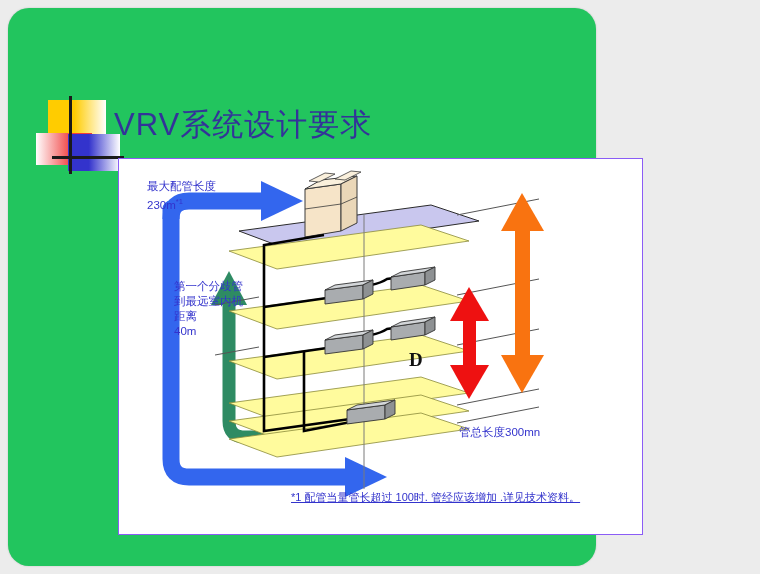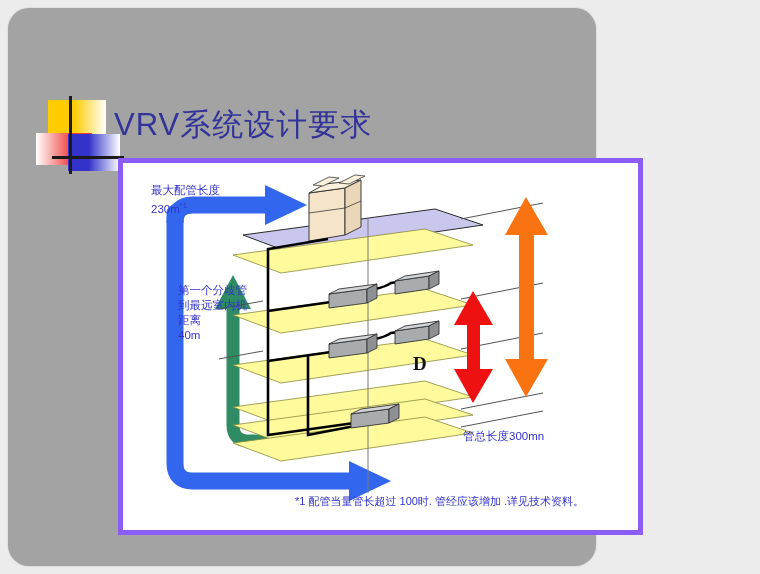--- a/index.html
+++ b/index.html
@@ -4,21 +4,21 @@
 <style>
   html,body{margin:0;padding:0;}
   body{
     width:760px;height:574px;
     background:#ececec;
     font-family:"Liberation Sans","DejaVu Sans",sans-serif;
     overflow:hidden;
   }
   #slide{
     position:absolute;left:8px;top:8px;width:588px;height:558px;
-    background:#a3a3a3;
+    background:#22c55e;
     box-shadow:0 0 2px rgba(0,0,0,0.18);
     border-radius:21px;
   }
 
   
   #logo{position:absolute;left:28px;top:88px;width:88px;height:78px;}
   .lg-yellow{position:absolute;left:12px;top:4px;width:58px;height:38px;
     background:linear-gradient(to right,#FFCC00 0%,#FFCC00 45%,#ffffff 100%);}
   .lg-red{position:absolute;left:0px;top:37px;width:56px;height:32px;
     background:linear-gradient(to left,#F03A3A 0%,#F03A3A 35%,#ffffff 100%);}
@@ -30,36 +30,36 @@
   
   #title{
     position:absolute;left:106px;top:96px;
     font-size:31px;color:#333399;letter-spacing:1px;white-space:nowrap;
     font-family:"Liberation Sans","DejaVu Sans",sans-serif;
   }
 
   
   #frame{
     position:absolute;left:110px;top:150px;width:525px;height:377px;
-    border:5px solid #8b5cf6;background:#ffffff;box-sizing:border-box;
+    border:1px solid #8b5cf6;background:#ffffff;box-sizing:border-box;
   }
   #canvas{position:absolute;left:0;top:0;width:525px;height:377px;}
 
   
   .lbl{position:absolute;color:#3333CC;font-size:11.5px;line-height:15px;white-space:nowrap;}
   .lbl .num{font-family:"Liberation Sans","DejaVu Sans",sans-serif;}
   .lbl sup{font-size:7.5px;vertical-align:super;}
   #lbl-max{left:28px;top:20px;}
   #lbl-first{left:55px;top:120px;}
   #lbl-indoor-gap{left:340px;top:62px;}
   #lbl-outdoor-gap{left:422px;top:122px;}
   #lbl-total{left:340px;top:266px;}
   #lbl-d{position:absolute;left:290px;top:190px;font-family:"Liberation Serif","DejaVu Serif",serif;
     font-size:19px;font-weight:bold;color:#111111;}
-  #notes{position:absolute;left:172px;top:330px;color:#3333CC;font-size:11px;line-height:16px;white-space:nowrap;}
+  #notes{position:absolute;left:172px;top:330px;color:#3333CC;font-size:11px;line-height:16px;white-space:nowrap;text-decoration:underline;}
 </style>
 </head>
 <body>
 
 <div id="slide">
 
   <div id="logo">
     <div class="lg-yellow"></div>
     <div class="lg-red"></div>
     <div class="lg-blue"></div>

